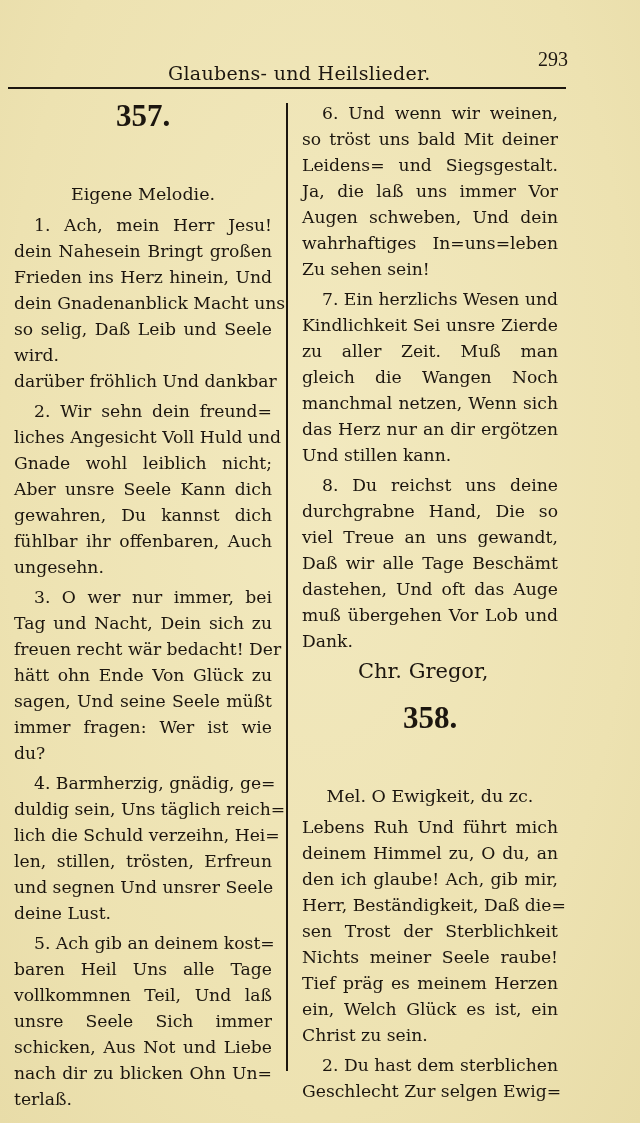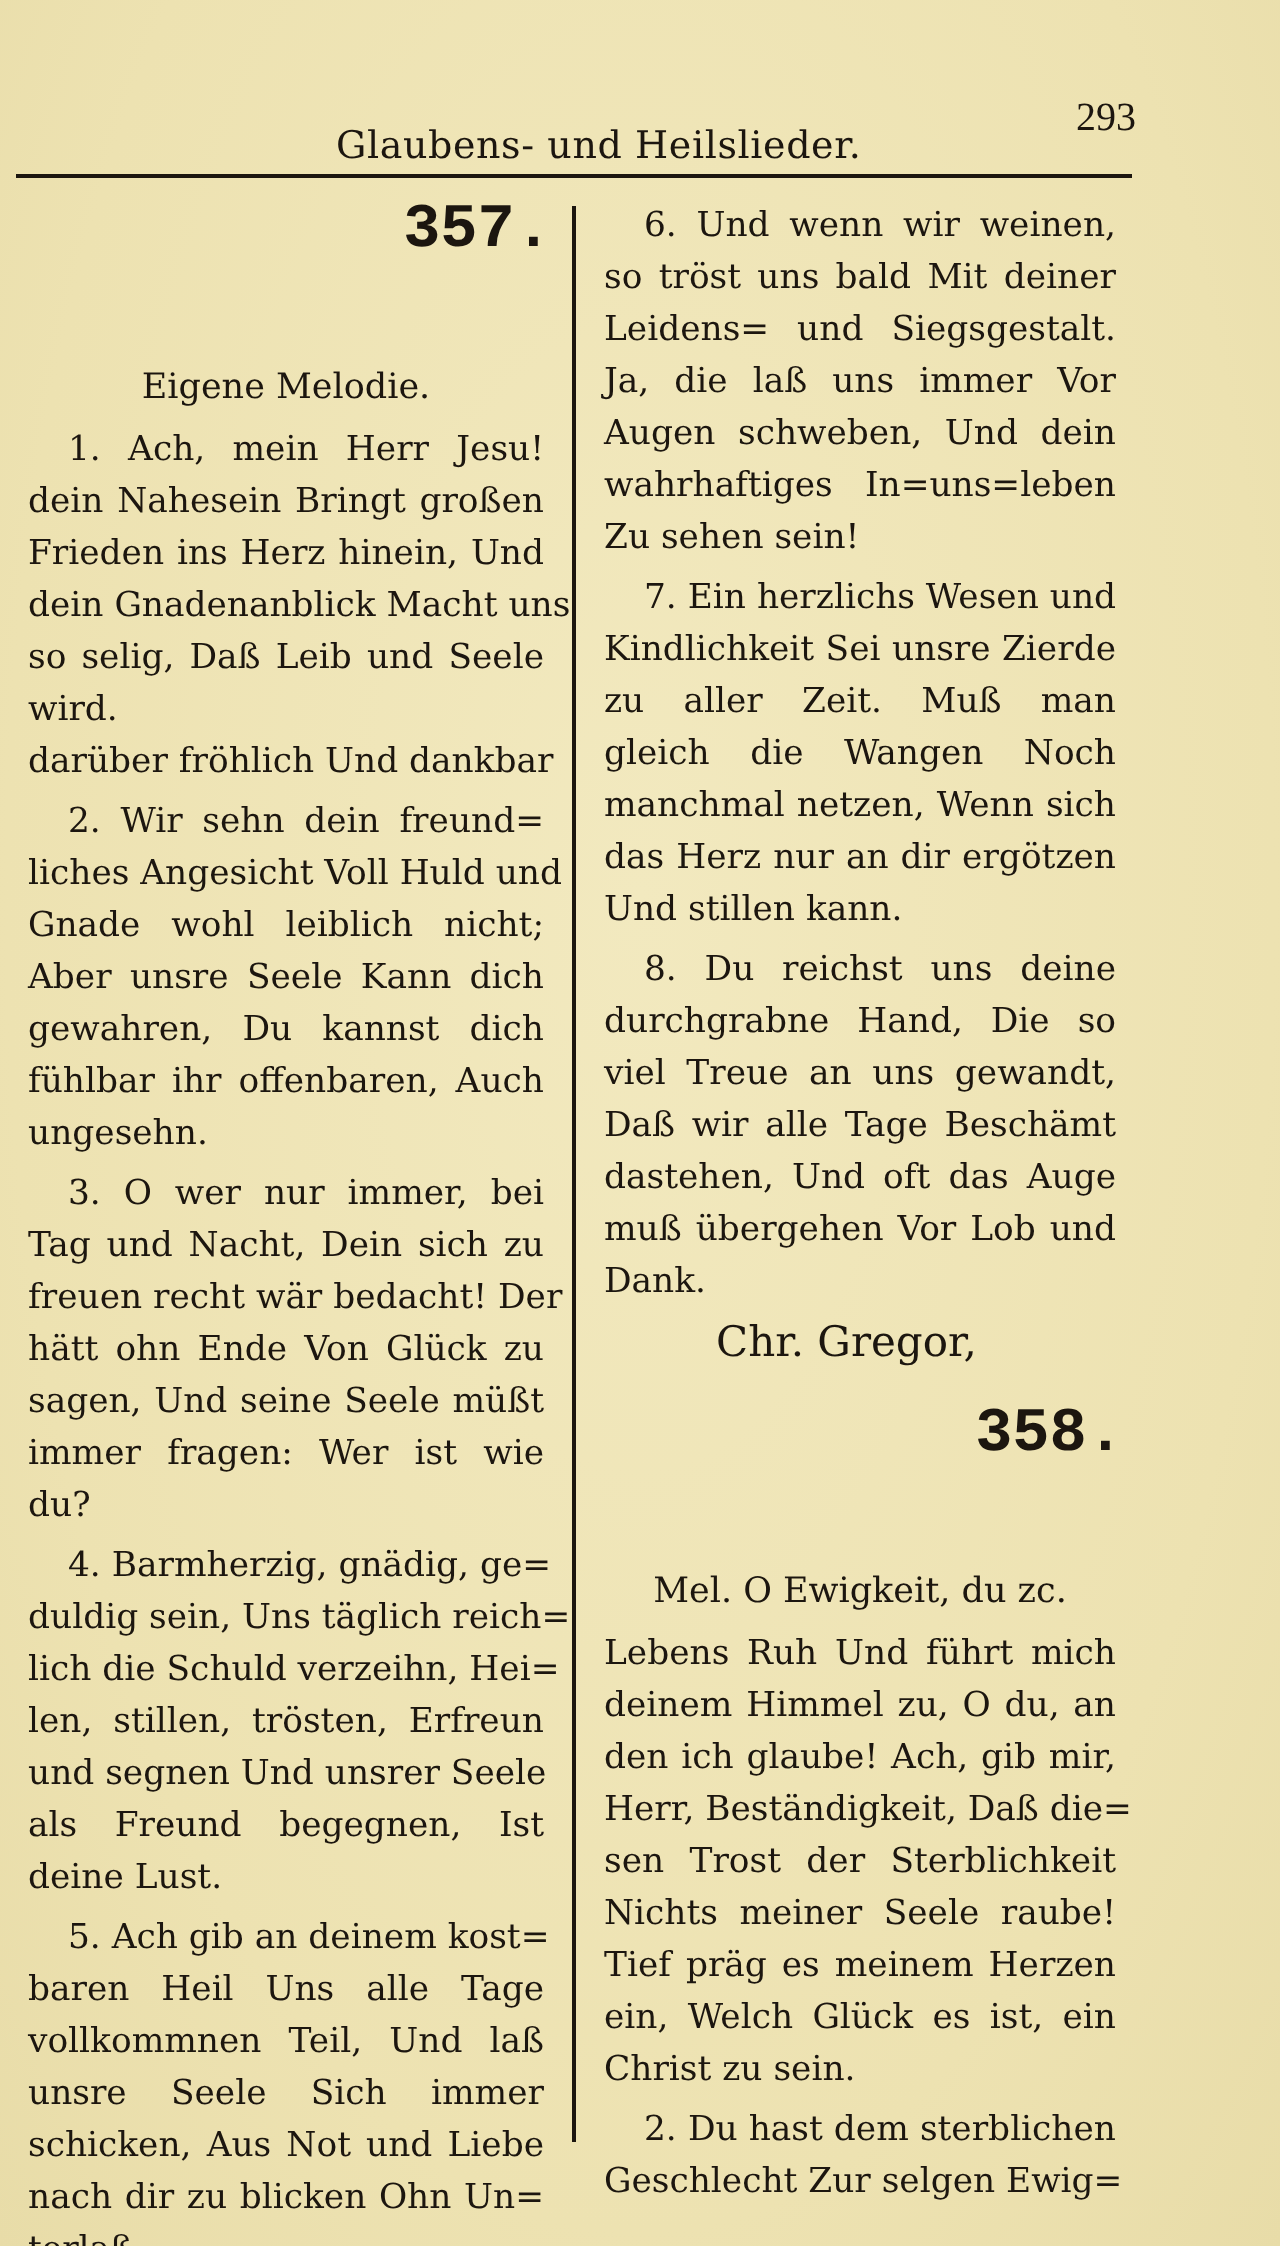--- a/index.html
+++ b/index.html
@@ -35,22 +35,22 @@
       background: #1c160f;
     }
     .col {
       position: absolute; top: 96px;
       font-size: 17.2px; line-height: 26px;
       text-align: justify;
     }
     .col-left { left: 10px; width: 266px; }
     .col-right { left: 298px; width: 264px; }
     .hymn-number {
-      text-align: right; font-weight: bold;
-      font-family: Liberation Mono, monospace;
+      text-align: center; font-weight: bold;
+      font-family: Liberation Serif, serif;
       font-size: 31px; line-height: 40px;
       margin: 0 0 2px 0;
     }
     .melody {
       text-align: center; font-size: 17.5px; line-height: 28px;
       margin-bottom: 4px;
       margin-top: 44px;
     }
     .stanza { margin: 4px; }
     .stanza-line { display: block; text-align: justify; text-align-last: justify; white-space: nowrap; }
@@ -106,21 +106,20 @@
       <span class="stanza-line">immer fragen: Wer ist wie</span>
       <span class="stanza-line last">du?</span>
     </div>
 
     <div class="stanza">
       <span class="stanza-line first">4. Barmherzig, gnädig, ge=</span>
       <span class="stanza-line">duldig sein, Uns täglich reich=</span>
       <span class="stanza-line">lich die Schuld verzeihn, Hei=</span>
       <span class="stanza-line">len, stillen, trösten, Erfreun</span>
       <span class="stanza-line">und segnen Und unsrer Seele</span>
-      <span class="stanza-line">als Freund begegnen, Ist</span>
       <span class="stanza-line last">deine Lust.</span>
     </div>
 
     <div class="stanza">
       <span class="stanza-line first">5. Ach gib an deinem kost=</span>
       <span class="stanza-line">baren Heil Uns alle Tage</span>
       <span class="stanza-line">vollkommnen Teil, Und laß</span>
       <span class="stanza-line">unsre Seele Sich immer</span>
       <span class="stanza-line">schicken, Aus Not und Liebe</span>
       <span class="stanza-line">nach dir zu blicken Ohn Un=</span>

